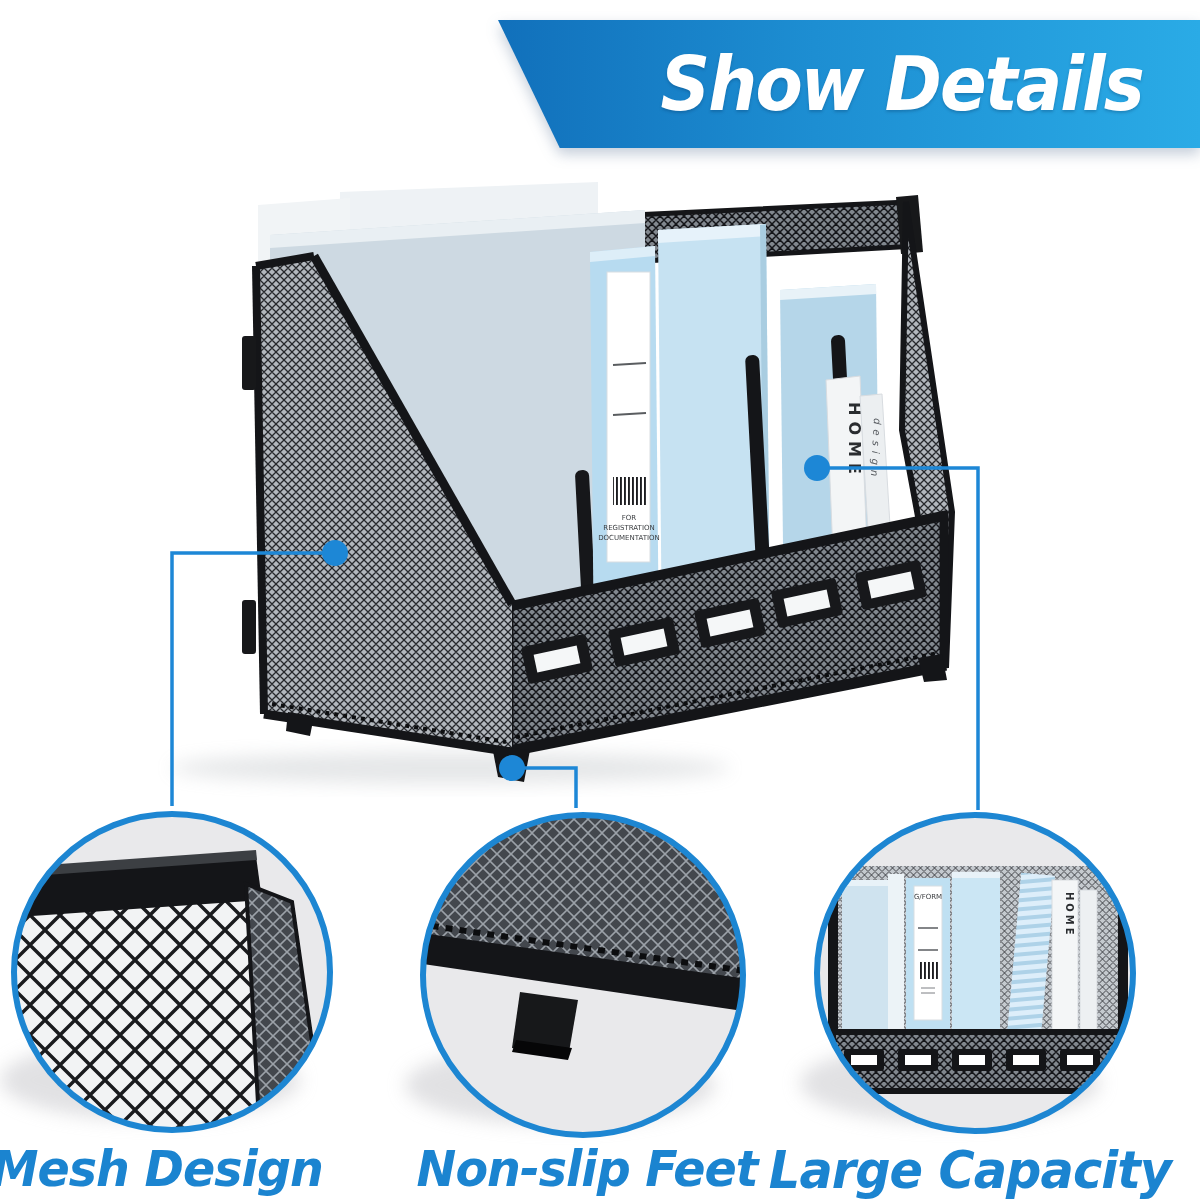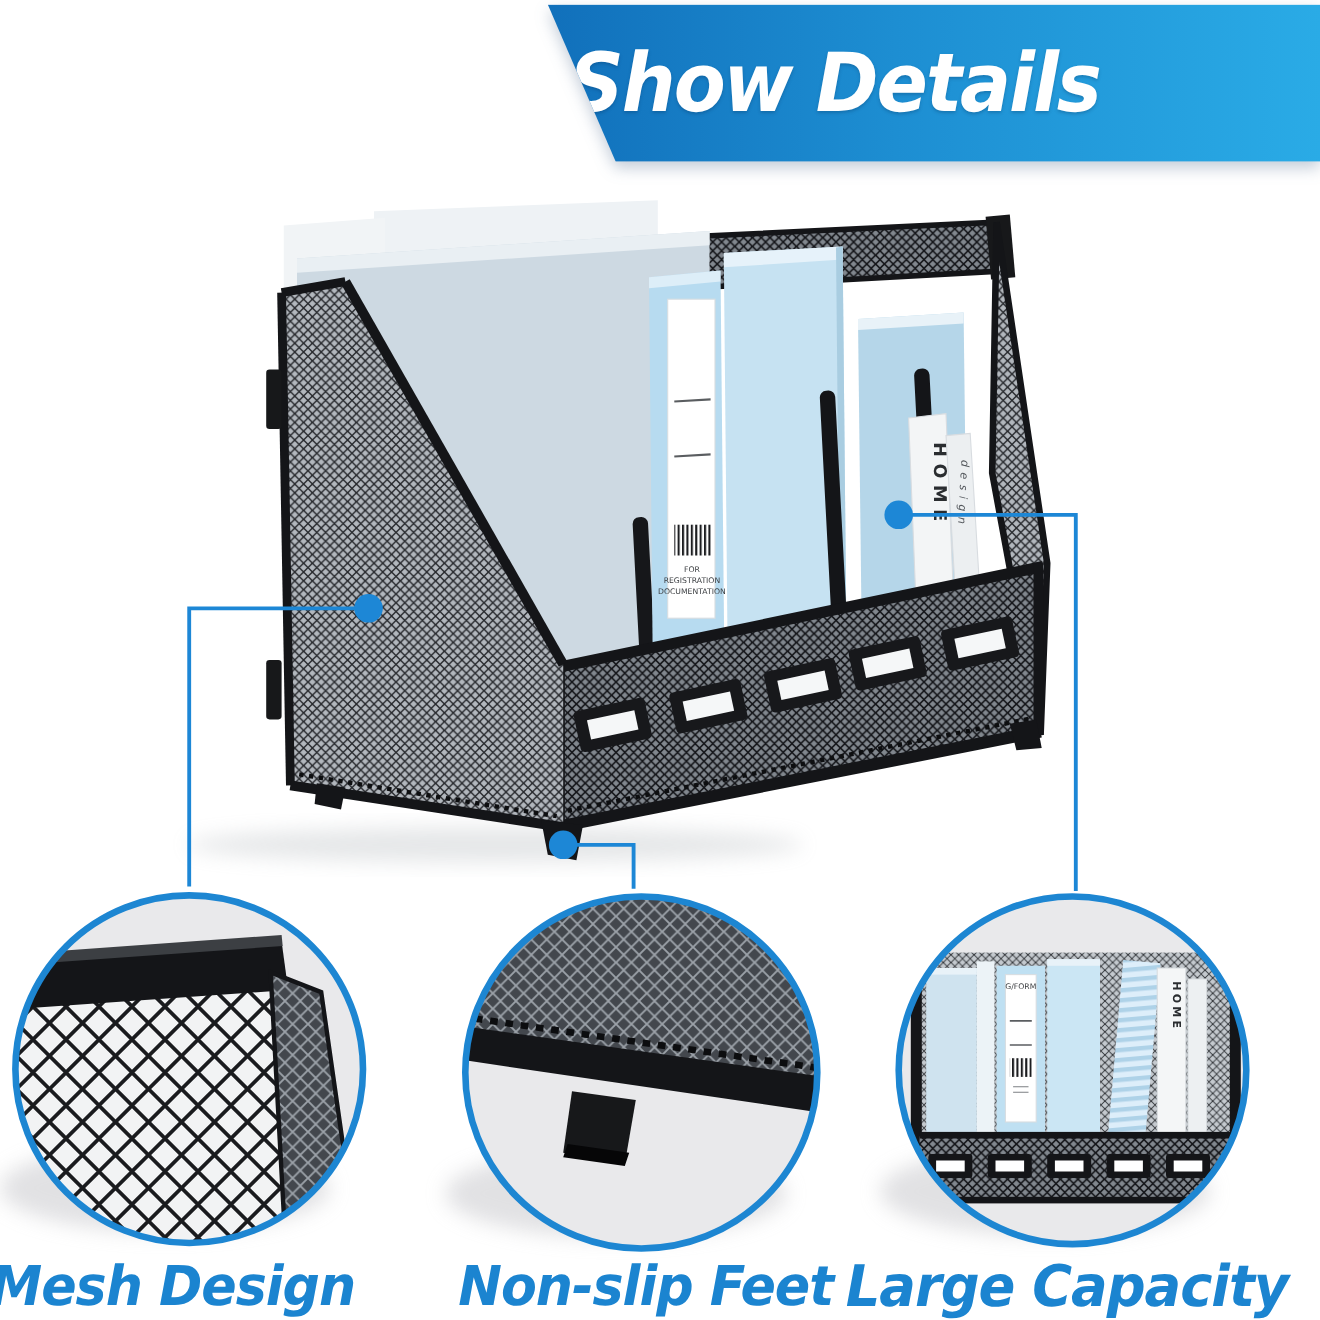--- a/index.html
+++ b/index.html
@@ -1,23 +1,23 @@
 <!DOCTYPE html>
 <html><head>
 <meta charset="utf-8">
 <style>
   html,body{margin:0;padding:0;background:#ffffff;}
   .stage{position:relative;width:1200px;height:1200px;background:#ffffff;overflow:hidden;
          font-family:"DejaVu Sans","Liberation Sans",sans-serif;}
   .banner-wrap{position:absolute;left:0;top:0;width:1200px;height:160px;
                filter:drop-shadow(0 6px 7px rgba(60,90,130,.30));}
-  .banner{position:absolute;left:498px;top:4px;width:702px;height:143px;
+  .banner{position:absolute;left:498px;top:20px;width:702px;height:128px;
           background:linear-gradient(90deg,#1170bb 0%,#1d8ed2 45%,#2aabe6 100%);
           clip-path:polygon(0 0,100% 0,100% 100%,8.8% 100%);
-          display:flex;align-items:center;justify-content:flex-start;}
+          display:flex;align-items:center;justify-content:flex-end;}
   .banner span{color:#ffffff;font-weight:bold;font-style:italic;font-size:74px;
                letter-spacing:-2px;transform:scaleX(.93);padding-right:40px;
                text-shadow:0 2px 3px rgba(0,40,80,.25);}
   svg.scene{position:absolute;left:0;top:0;}
   .caption{position:absolute;top:1140px;color:#1b84d0;font-weight:bold;font-style:italic;
            font-size:50px;letter-spacing:-1px;white-space:nowrap;transform:translateX(-50%) scaleX(.95);}
   .cap1{left:157px;} .cap2{left:587px;} .cap3{left:970px;font-size:52px;}
 </style>
 </head>
 <body>

